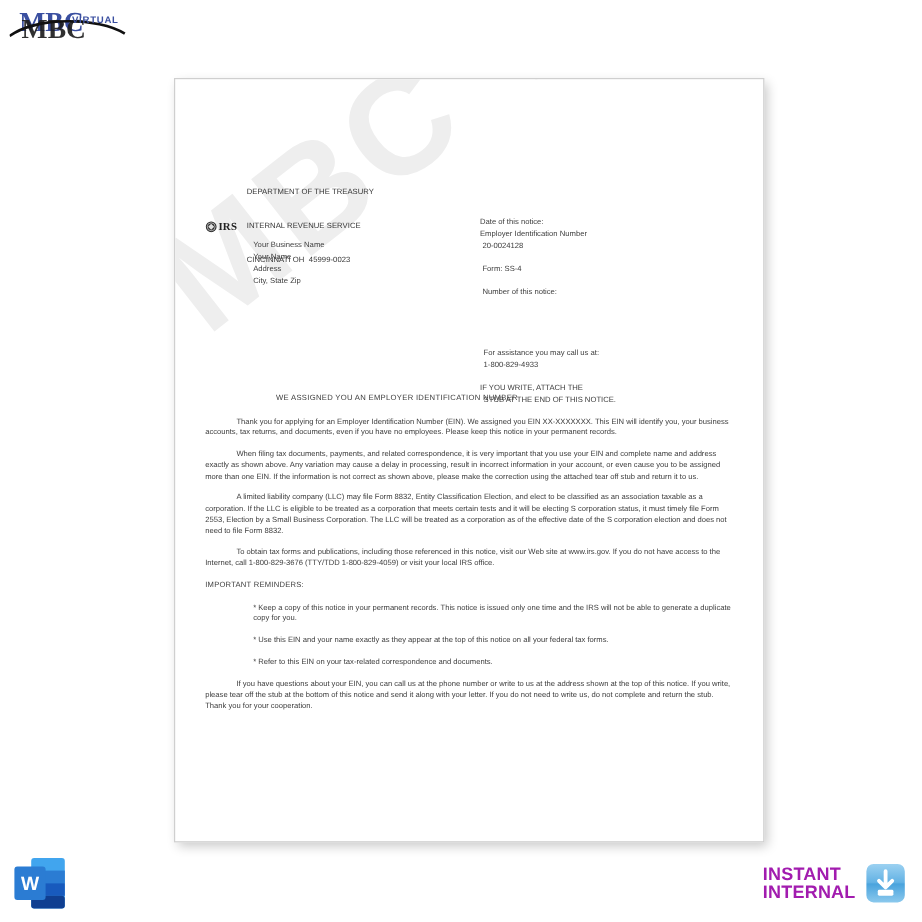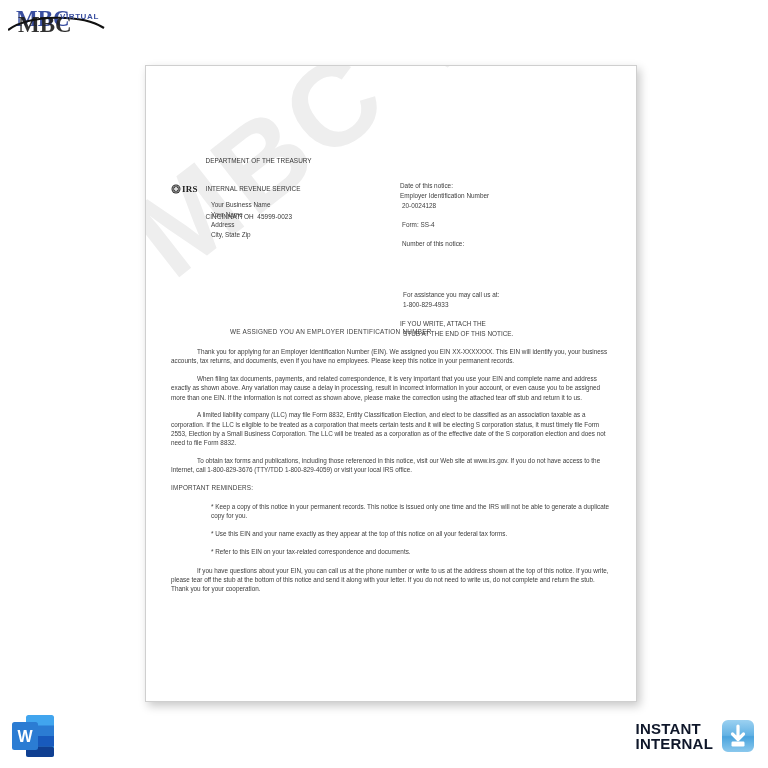--- a/index.html
+++ b/index.html
@@ -188,21 +188,21 @@
     bottom: 14px;
     display: flex;
     align-items: center;
     gap: 7px;
   }
   #instant-download-text {
     font-family: "Liberation Sans", sans-serif;
     font-weight: bold;
     font-size: 15px;
     line-height: 15.5px;
-    color: #0f172a;
+    color: #a21caf;
     letter-spacing: 0.2px;
     text-align: left;
   }
   #download-badge-icon { width: 36px; height: 36px; flex: 0 0 auto; }
 </style>
 </head>
 <body>
 
 <div id="brand-logo">
   <svg viewBox="0 0 104 34" width="104" height="34" aria-hidden="true">

